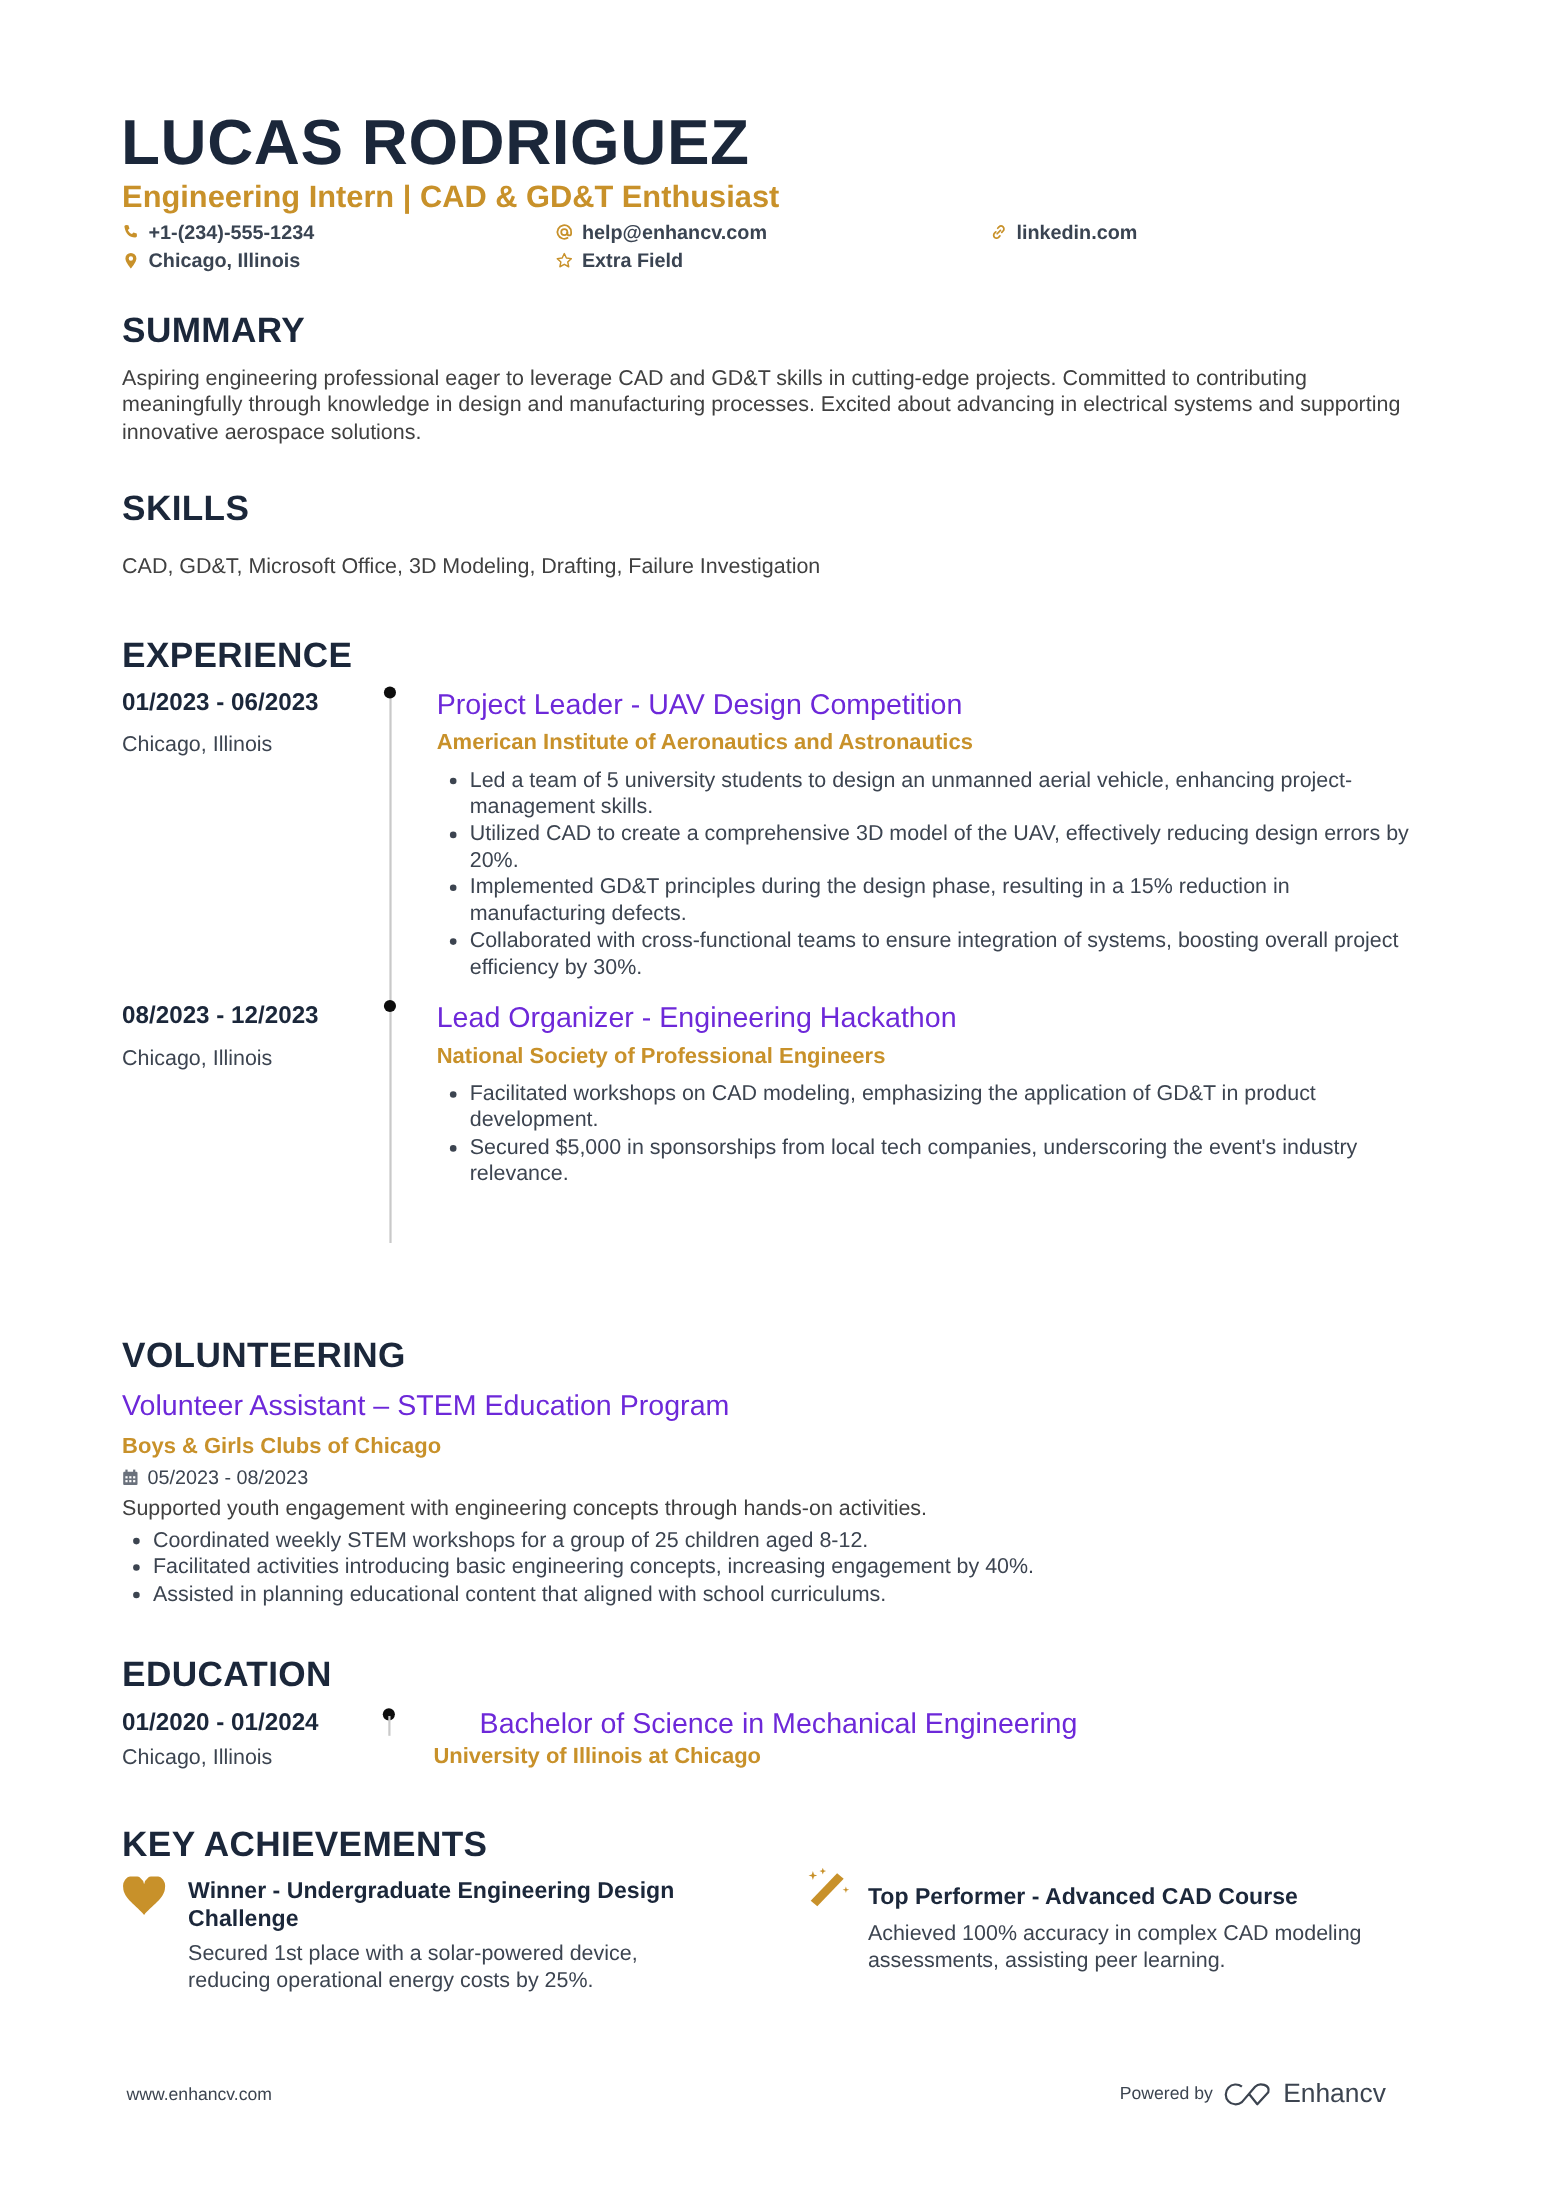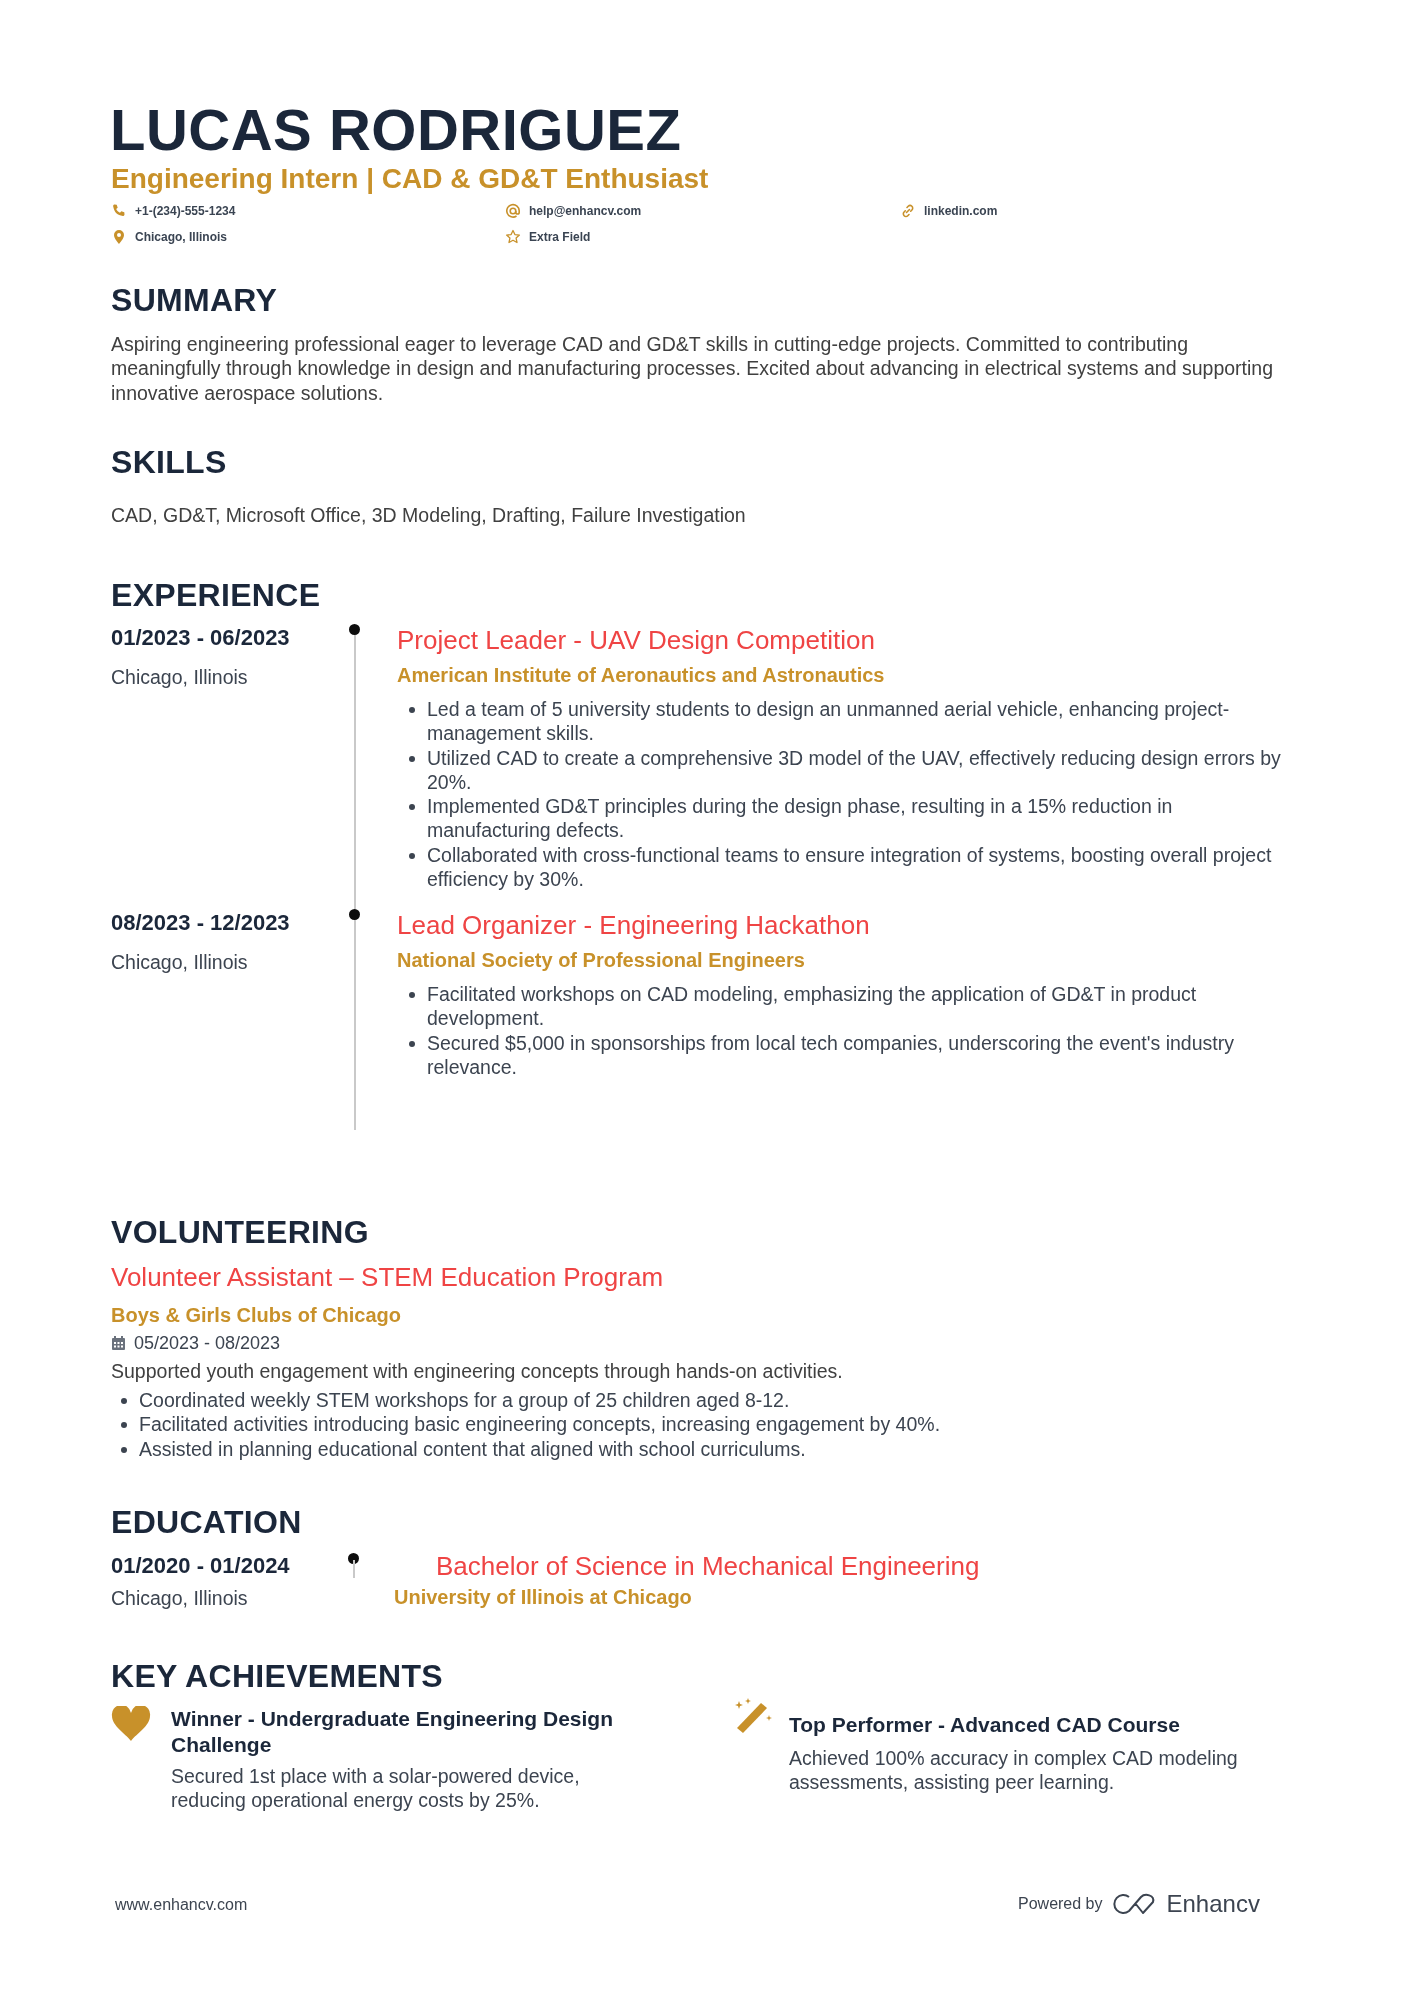--- a/index.html
+++ b/index.html
@@ -1,27 +1,27 @@
 <!DOCTYPE html>
 <html><head>
 <meta charset="utf-8">
 <style>
   * { box-sizing: border-box; margin: 0; padding: 0; }
   html, body { width: 1410px; height: 1995px; background: #ffffff; }
   body { position: relative; font-family: "Liberation Sans", sans-serif; color: #1b273a; overflow: hidden; }
   .abs { position: absolute; }
   .name { left: 110px; top: 96px; font-size: 58px; font-weight: 700; color: #1b273a; letter-spacing: 0.5px; line-height: 68px; white-space: nowrap; }
   .title { left: 111px; top: 162px; font-size: 28px; font-weight: 700; color: #c8912a; line-height: 34px; white-space: nowrap; }
-  .contact { font-size: 12px; font-weight: 700; color: #3a4452; display: flex; align-items: center; gap: 8px; white-space: nowrap; line-height: 24px; }
+  .contact { font-size: 18px; font-weight: 700; color: #3a4452; display: flex; align-items: center; gap: 8px; white-space: nowrap; line-height: 24px; }
   .contact svg { width: 16px; height: 16px; flex: 0 0 auto; }
   .h2 { left: 111px; font-size: 32px; font-weight: 700; color: #1b273a; letter-spacing: 0.3px; line-height: 38px; white-space: nowrap; }
   .para { left: 111px; width: 1190px; font-size: 19.5px; color: #404040; line-height: 24.3px; }
   .date { left: 111px; font-size: 22px; font-weight: 700; color: #1b273a; line-height: 28px; white-space: nowrap; }
   .loc { left: 111px; font-size: 19.5px; color: #3c4450; line-height: 24px; white-space: nowrap; }
-  .role { font-size: 26px; color: #ef4444; line-height: 32px; white-space: nowrap; }
+  .role { font-size: 26px; color: #6d28d9; line-height: 32px; white-space: nowrap; }
   .org { font-size: 20px; font-weight: 700; color: #c8912a; line-height: 26px; white-space: nowrap; }
   .bullets { list-style: none; }
   .bullets li { position: relative; padding-left: 28px; font-size: 19.5px; color: #3c4450; line-height: 24.3px; }
   .bullets li::before { content: ""; position: absolute; left: 10px; top: 10px; width: 6px; height: 6px; border-radius: 50%; background: #3c4450; }
   .tl-line { width: 2px; background: #c9c9c9; }
   .tl-dot { width: 11px; height: 11px; border-radius: 50%; background: #0d0d0d; }
   .ach-title { font-size: 21px; font-weight: 700; color: #1b273a; line-height: 26px; }
   .ach-desc { font-size: 19.5px; color: #3c4450; line-height: 24.3px; }
   .footer-left { left: 115px; top: 1896px; font-size: 16px; color: #3c4450; }
   .footer-right { left: 1018px; top: 1890px; display: flex; align-items: center; gap: 8px; }

